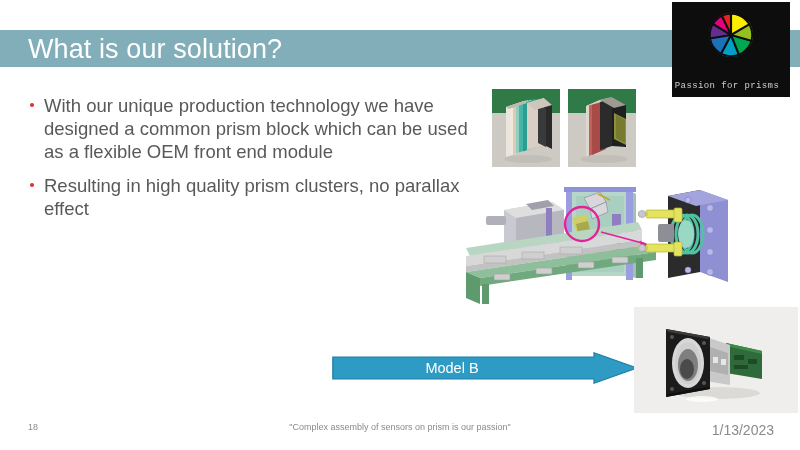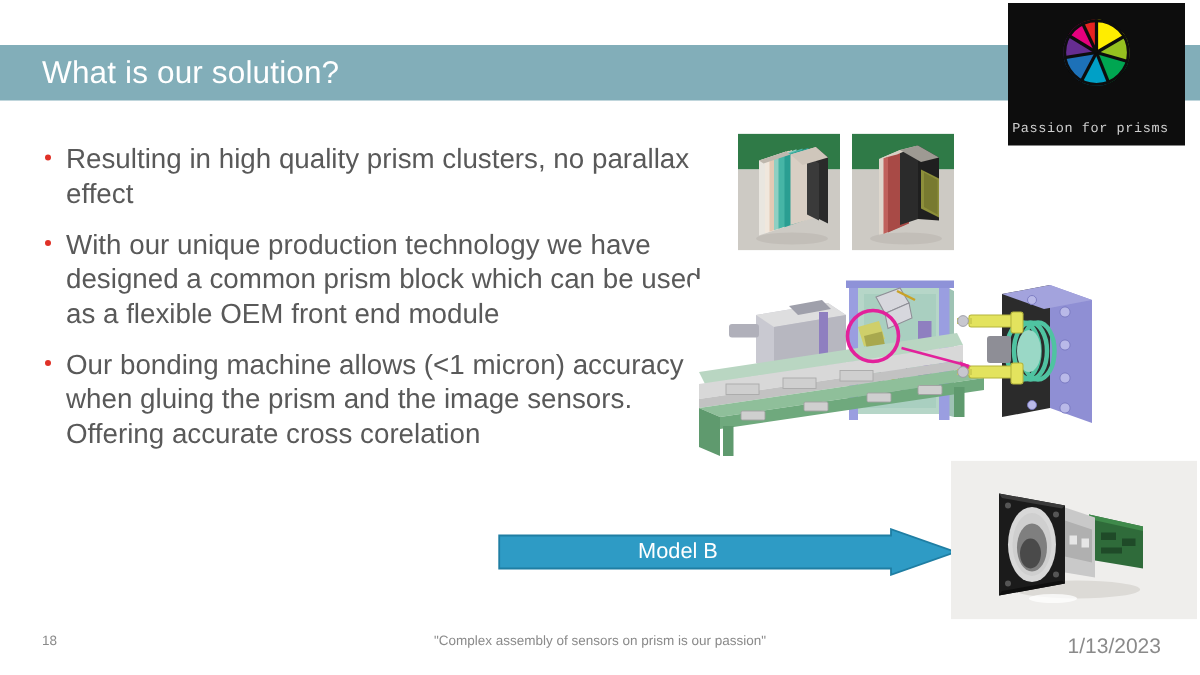--- a/index.html
+++ b/index.html
@@ -25,21 +25,21 @@
     height: 37px;
     background: #82aeb9;
   }
   #title-text {
     position: absolute;
     left: 28px;
     top: 34px;
     width: 560px;
     height: 30px;
     line-height: 30px;
-    font-size: 21px;
+    font-size: 27px;
     font-weight: 400;
     color: #ffffff;
     letter-spacing: 0.1px;
     white-space: nowrap;
   }
 
   
   #logo {
     position: absolute;
     left: 672px;
@@ -203,29 +203,25 @@
         <circle cx="50" cy="50" r="41" fill="none" stroke="#0d0d0d" stroke-width="7"></circle>
         <circle cx="50" cy="50" r="44" fill="none" stroke="#0d0d0d" stroke-width="6"></circle>
       </g>
     </svg>
     <div id="logo-tagline">Passion for prisms</div>
   </div>
 
   <div id="bullets">
     <div class="bullet-row">
       <span class="bullet-dot"></span>
-      <div class="bullet-text">Resulting in high quality prism clusters, no parallax effect</div>
-    </div>
-    <div class="bullet-row">
-      <span class="bullet-dot"></span>
       <div class="bullet-text">With our unique production technology we have designed a common prism block which can be used as a flexible OEM front end module</div>
     </div>
     <div class="bullet-row">
       <span class="bullet-dot"></span>
-      <div class="bullet-text">Our bonding machine allows (&lt;1 micron) accuracy when gluing the prism and the image sensors. Offering accurate cross corelation</div>
+      <div class="bullet-text">Resulting in high quality prism clusters, no parallax effect</div>
     </div>
   </div>
 
   <div class="figure" id="photo-prism-1">
     <svg viewBox="0 0 68 78" width="68" height="78">
       <rect x="0" y="0" width="68" height="24" fill="#2f7a47"></rect>
       <rect x="0" y="24" width="68" height="54" fill="#cdcac4"></rect>
       <g transform="translate(2,0)">
         <polygon points="12,18 30,12 30,62 12,68" fill="#e9e6e0"></polygon>
         <polygon points="16,17 32,11.5 32,61 16,66.5" fill="#f0e7dd"></polygon>

